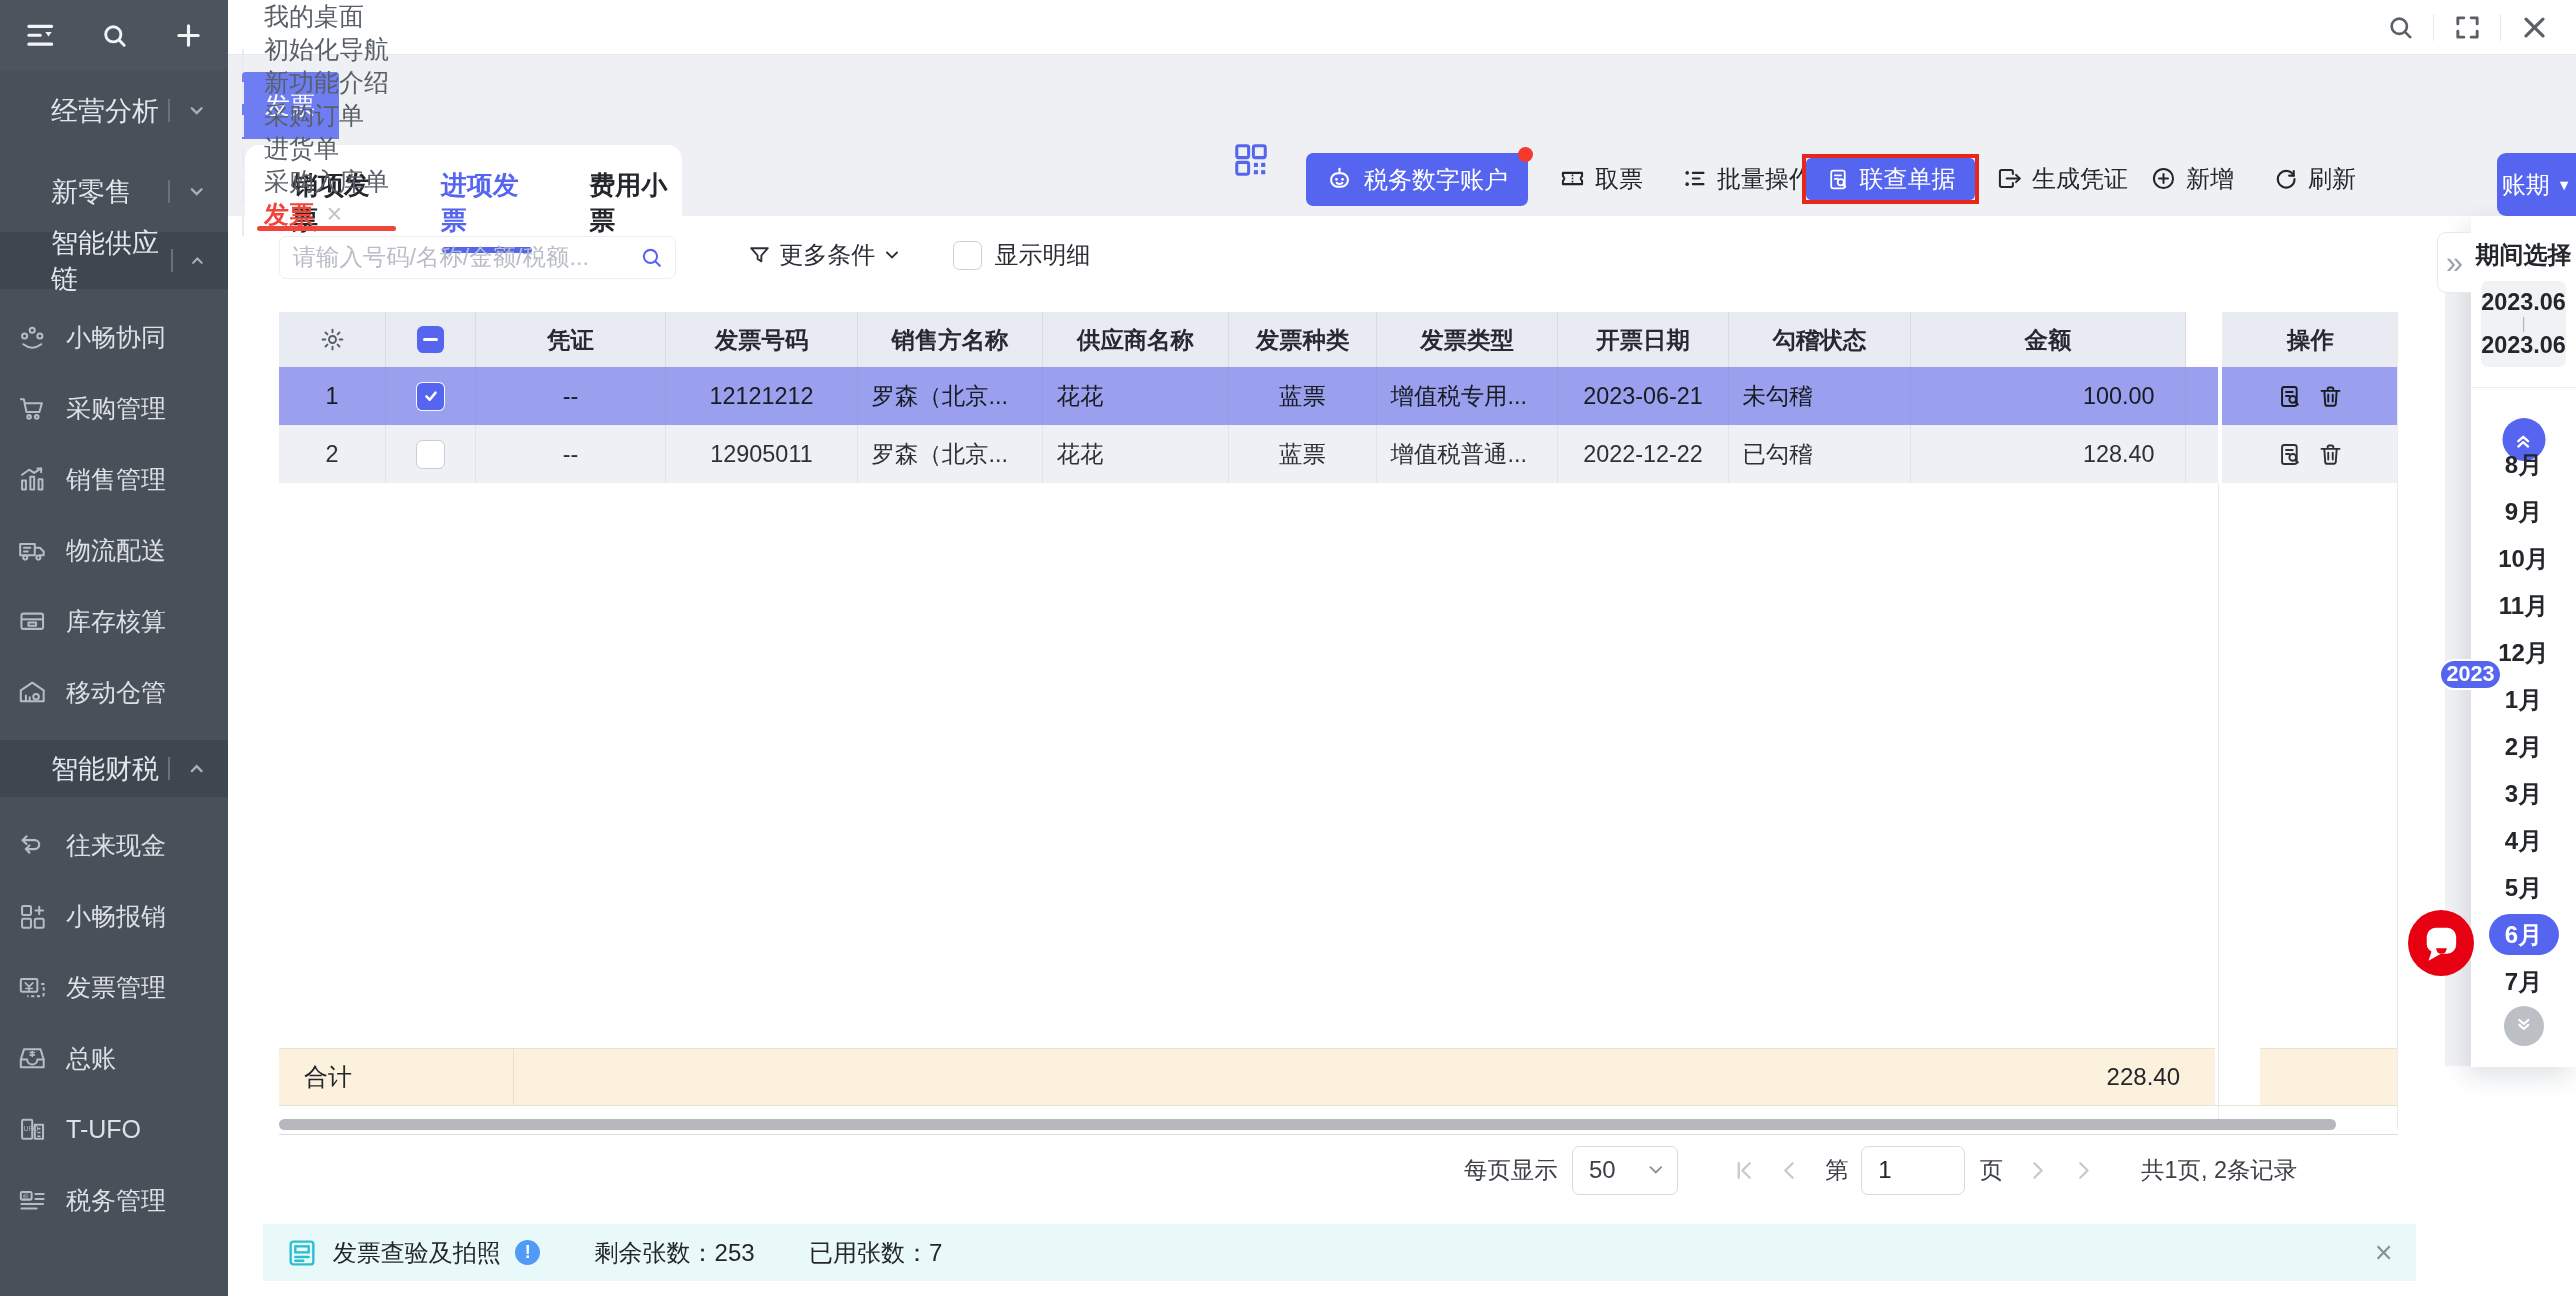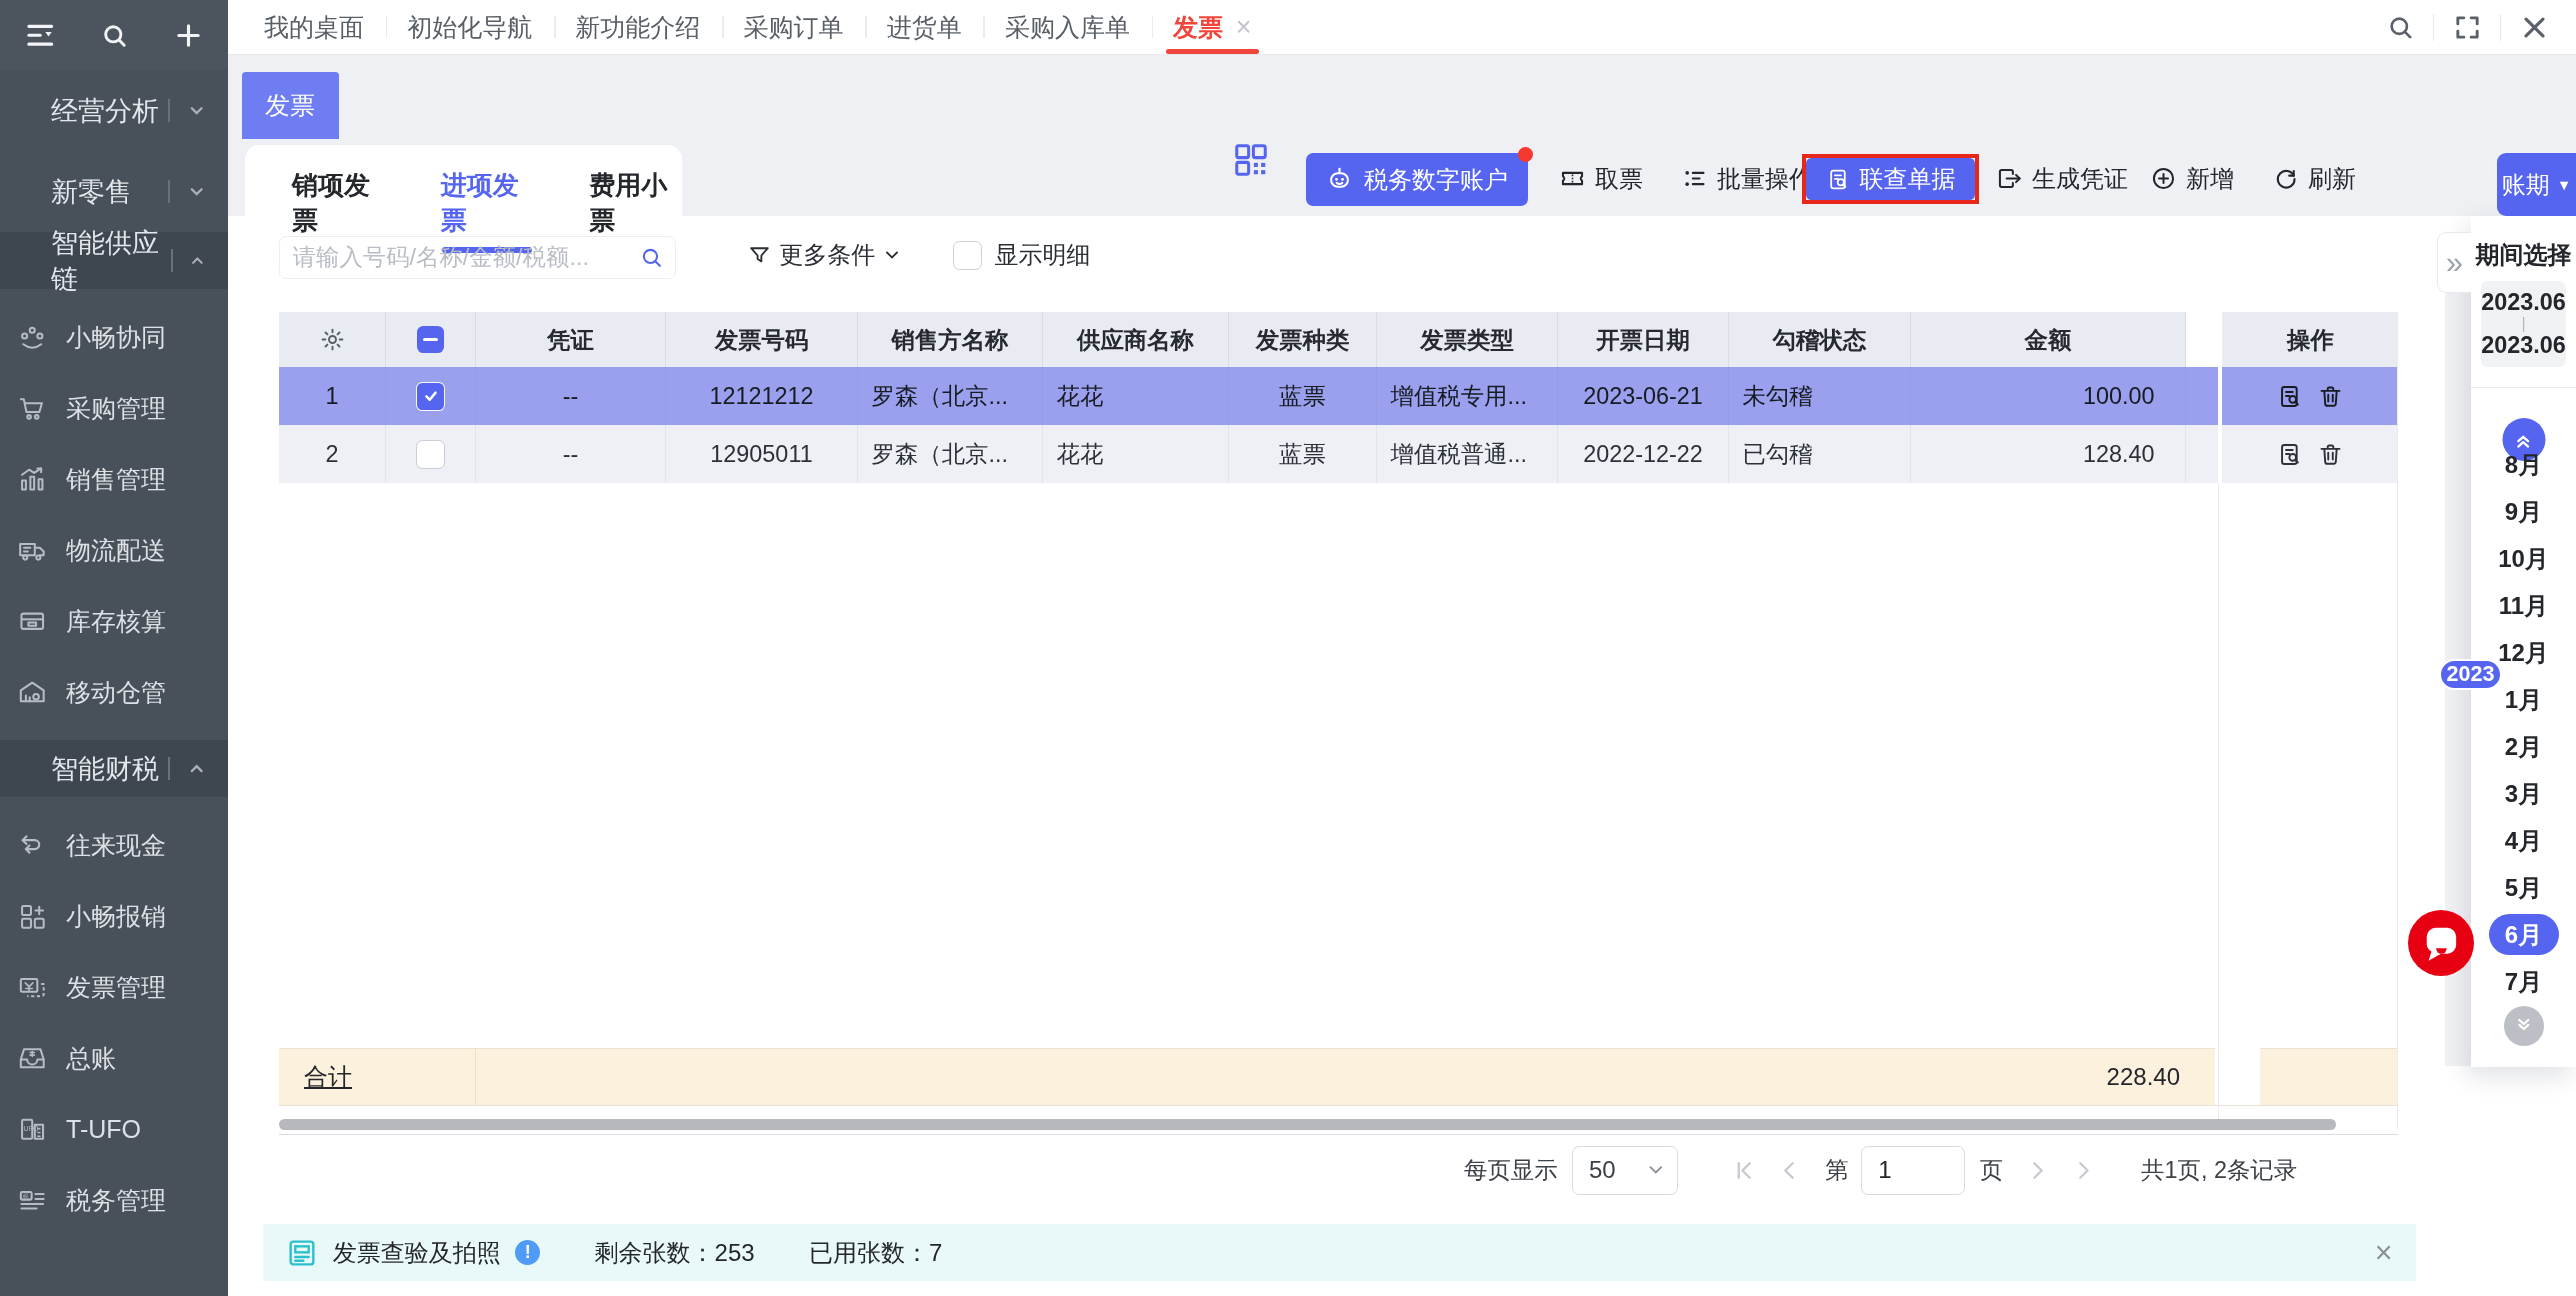--- a/index.html
+++ b/index.html
@@ -14,21 +14,21 @@
   .sb-sec.dark{height:57px;background:#3e4650;}
   .sb-sec .sb-pipe{margin-left:auto;width:1.8px;height:23.4px;background:#6a717b;margin-right:14.4px;}
   .sb-sec .dot{position:absolute;left:4.5px;top:12.6px;width:16px;height:16px;border-radius:50%;background:#f23d31;}
   .sb-children{padding-top:12.6px;}
   .sec-gap{height:12.6px;}
   .sb-item{height:71px;display:flex;align-items:center;padding-left:16px;color:#dde0e4;font-size:25px;cursor:pointer;}
   .sb-ic{width:32px;height:32px;color:#b6bcc3;display:flex;align-items:center;justify-content:center;}
   .sb-label{margin-left:18px;white-space:nowrap;}
   
   .topbar{position:absolute;left:228px;top:0;width:2348px;height:54px;background:#fff;border-bottom:0.9px solid #e6e8eb;z-index:20;}
-  .ttabs{position:absolute;left:14.4px;top:0;height:70px;display:flex;}
+  .ttabs{position:absolute;left:14.4px;top:0;height:70px;display:flex;flex-direction:column;}
   .ttab{position:relative;height:54px;display:flex;align-items:center;padding:0 21.6px;font-size:25px;color:#585f67;cursor:pointer;white-space:nowrap;}
   .ttab:not(:first-child)::before{content:"";position:absolute;left:0;top:16px;width:1.8px;height:21.6px;background:#e8ebf1;}
   .ttab.active .ttab-label{color:#f0453a;font-weight:700;}
   .ttab.active::after{content:"";position:absolute;left:14.4px;right:14.4px;bottom:0;height:5.4px;border-radius:2.7px;background:#f0453a;}
   .ttab-close{display:none;margin-left:12.6px;color:#c2c6cc;font-size:27px;line-height:1;}
   .ttab-close.closable{display:inline;}
   .win-icons{position:absolute;right:9px;top:0;height:54px;display:flex;align-items:center;color:#5a6068;}
   .win-icons .wi{width:66px;display:flex;justify-content:center;cursor:pointer;}
   .win-icons .wdiv{width:0.9px;height:27px;background:#e6e9f0;}
   
@@ -83,21 +83,21 @@
   .c-right{justify-content:flex-end !important;padding-right:30.5px;}
   .cb{width:27px;height:27px;border:1.8px solid #c9ccd4;border-radius:6.3px;background:#fff;display:flex;align-items:center;justify-content:center;cursor:pointer;}
   .cb svg{display:none;}
   .cb.checked{background:#5565f0;border:1.8px solid rgba(255,255,255,.95);}
   .cb.checked svg{display:block;}
   .cb.indeterminate{background:#5565f0;border:none;}
   .cb.indeterminate::after{content:"";width:14.4px;height:3.6px;border-radius:1.8px;background:#fff;}
   .act-ic{width:40px;display:flex;justify-content:center;color:inherit;cursor:pointer;}
   
   .sum-row{position:absolute;left:51px;top:994px;width:2119px;height:56px;background:#fcf1dd;border-top:0.9px solid #e7e2d3;border-bottom:0.9px solid #e7e2d3;}
-  .sum-row .sum-label{position:absolute;left:0;top:0;width:197px;height:100%;display:flex;align-items:center;padding-left:25px;font-size:24px;color:#23262b;border-right:0.9px solid #ecdfc4;box-sizing:border-box;text-decoration:underline;}
+  .sum-row .sum-label{position:absolute;left:0;top:0;width:235px;height:100%;display:flex;align-items:center;padding-left:25px;font-size:24px;color:#23262b;border-right:0.9px solid #ecdfc4;box-sizing:border-box;}
   .sum-row .sum-amount{position:absolute;right:218px;top:0;height:100%;display:flex;align-items:center;font-size:24px;color:#23262b;}
   .sum-row .sum-gap{position:absolute;left:1936px;top:-0.9px;width:45px;height:57px;background:#fff;}
   .vline-mid{position:absolute;left:1990px;top:429px;width:0.9px;height:640px;background:#e9ebef;}
   .vline-right{position:absolute;left:2169px;top:258px;width:0.9px;height:817px;background:#e9ebef;}
   .hscroll{position:absolute;left:51px;top:1065px;width:2057px;height:10.8px;border-radius:5.4px;background:#b6b8bd;cursor:pointer;}
   .table-bottom-line{position:absolute;left:51px;top:1080px;width:2119px;height:0.9px;background:#dadce1;}
   
   .pager{position:absolute;left:1236px;top:1091px;height:50px;display:flex;align-items:center;font-size:23.4px;color:#3c4147;}
   .pager .pbox{width:106px;height:49px;border:0.9px solid #d8dade;border-radius:7.2px;display:flex;align-items:center;box-sizing:border-box;background:#fff;cursor:pointer;}
   .pager .pbox .pval{padding-left:16px;flex:1;font-size:24px;}

